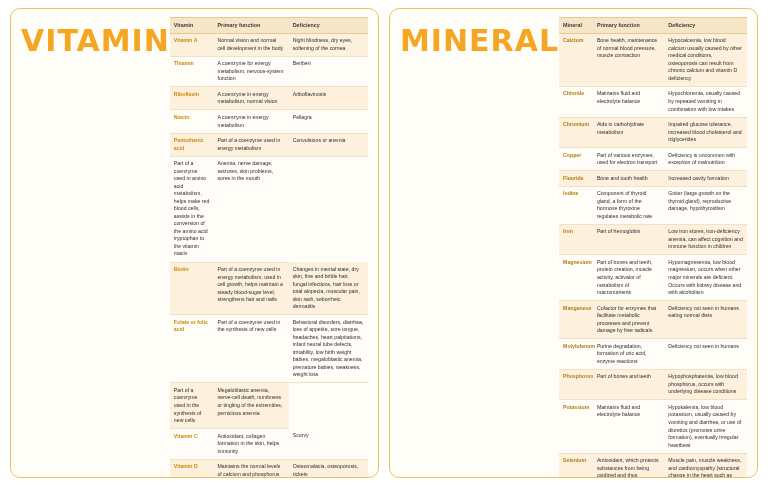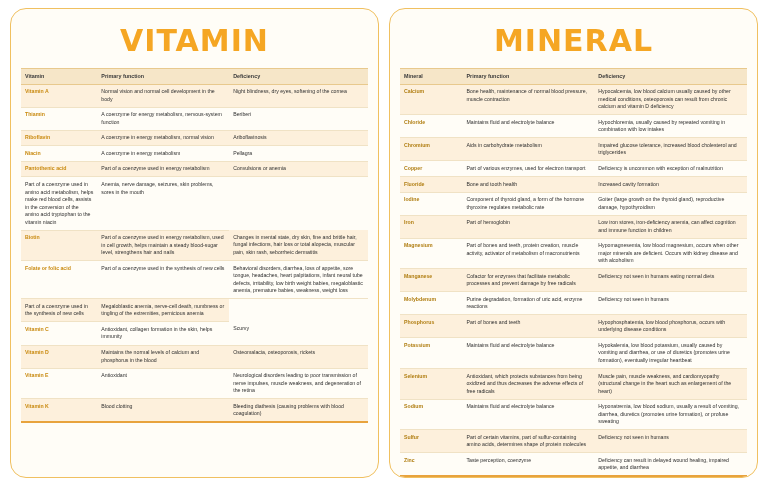--- a/index.html
+++ b/index.html
@@ -11,25 +11,25 @@
   .page {
     width: 768px; height: 486px;
     display: flex;
     gap: 10px;
     padding: 8px 10px;
     background: #ffffff;
   }
   .panel {
     flex: 1 1 50%;
     border: 1px solid #f0c060;
-    border-radius: 16px;
+    border-radius: 10px;
     background: #fffdf7;
     padding: 8px 10px 10px 10px;
     display: flex;
-    flex-direction: column;
+    flex-direction: row;
     overflow: hidden;
   }
   .panel-title {
     text-align: center;
     font-size: 30px;
     font-weight: bold;
     letter-spacing: 1px;
     color: #f5a623;
     margin: 6px 0 10px 0;
     font-family: "DejaVu Sans", sans-serif;

